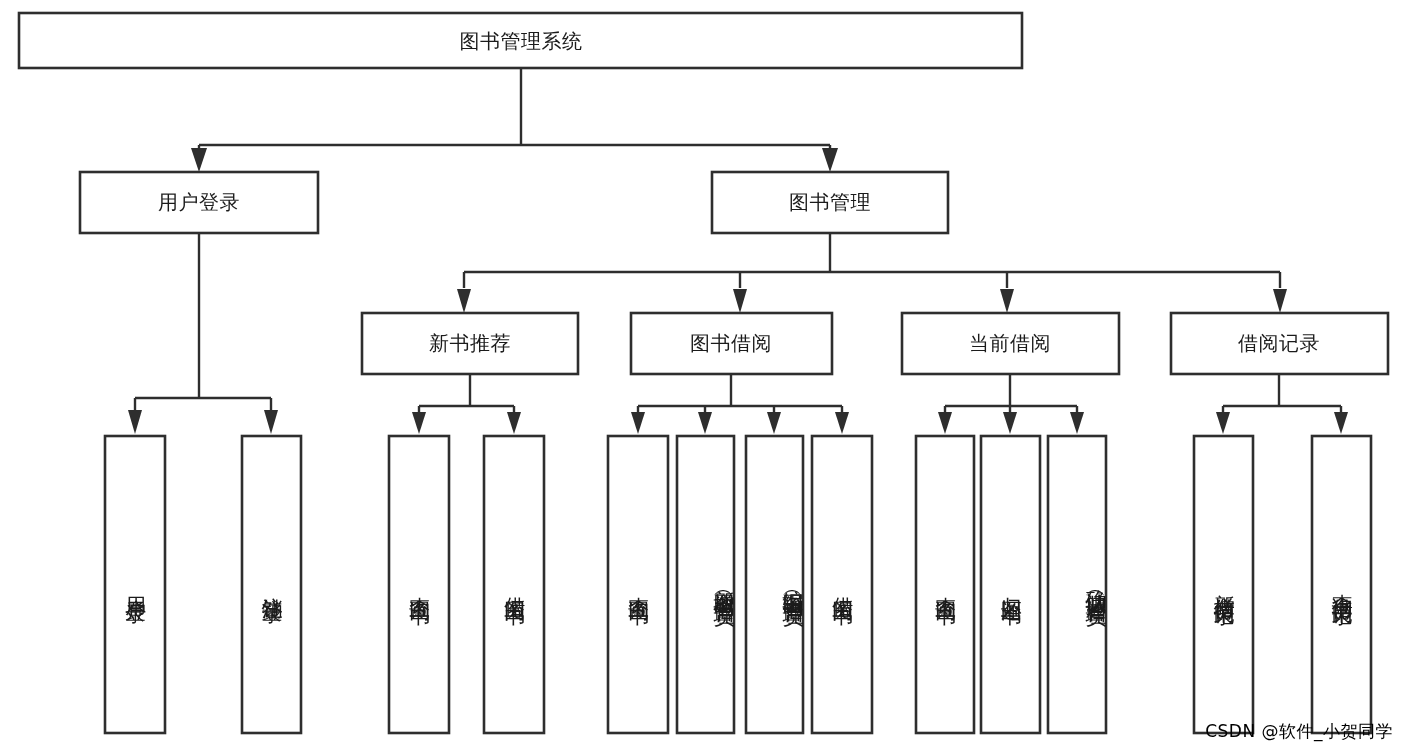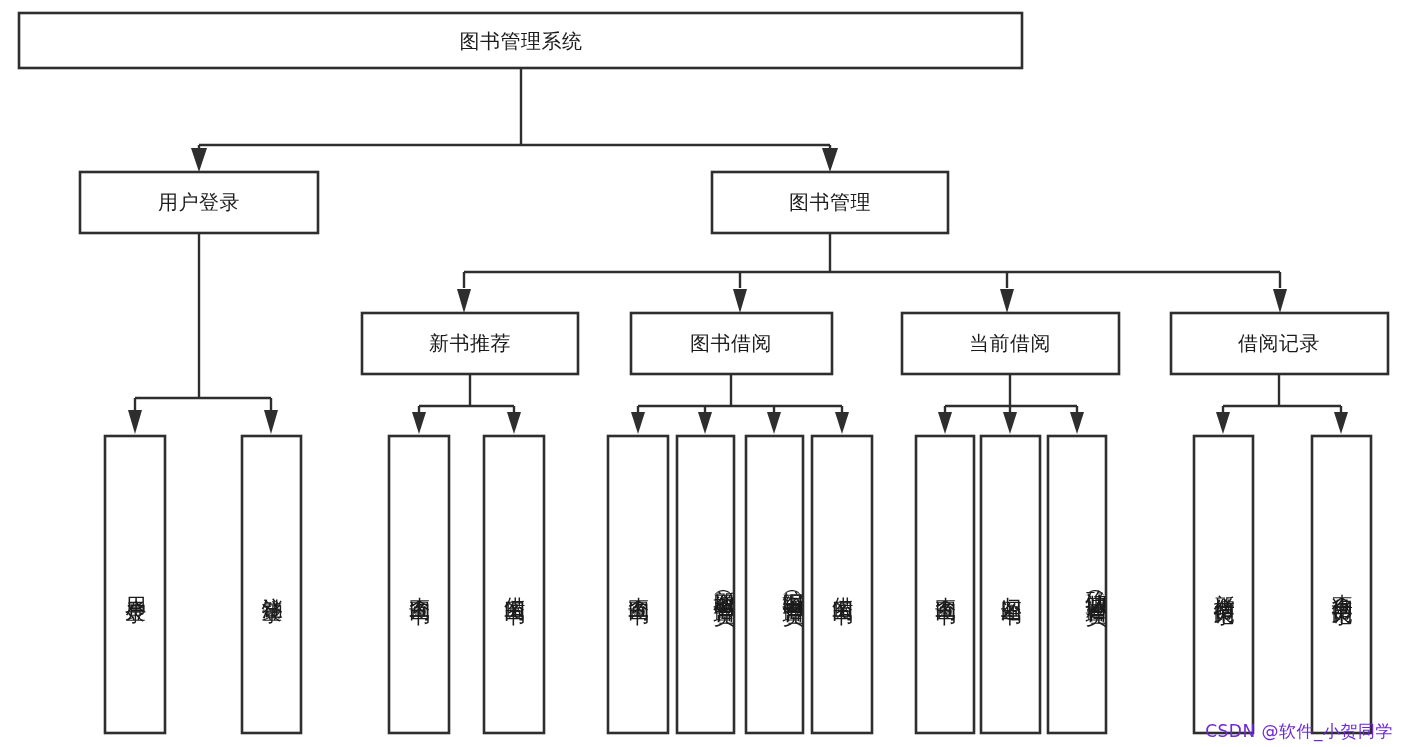--- a/index.html
+++ b/index.html
@@ -61,21 +61,21 @@
     white-space: nowrap;
     pointer-events: none;
     text-align: center;
   }
   .watermark {
     position: absolute;
     right: 12px;
     bottom: 4px;
     font-family: "DejaVu Sans", "Liberation Sans", sans-serif;
     font-size: 17px;
-    color: #6d28d9;
+    color: #000000;
     letter-spacing: 0.5px;
     white-space: nowrap;
   }
 </style>
 </head>
 <body>
 
 <div id="diagram-root">
 
   <svg class="diagram-canvas" viewBox="0 0 1405 747">

